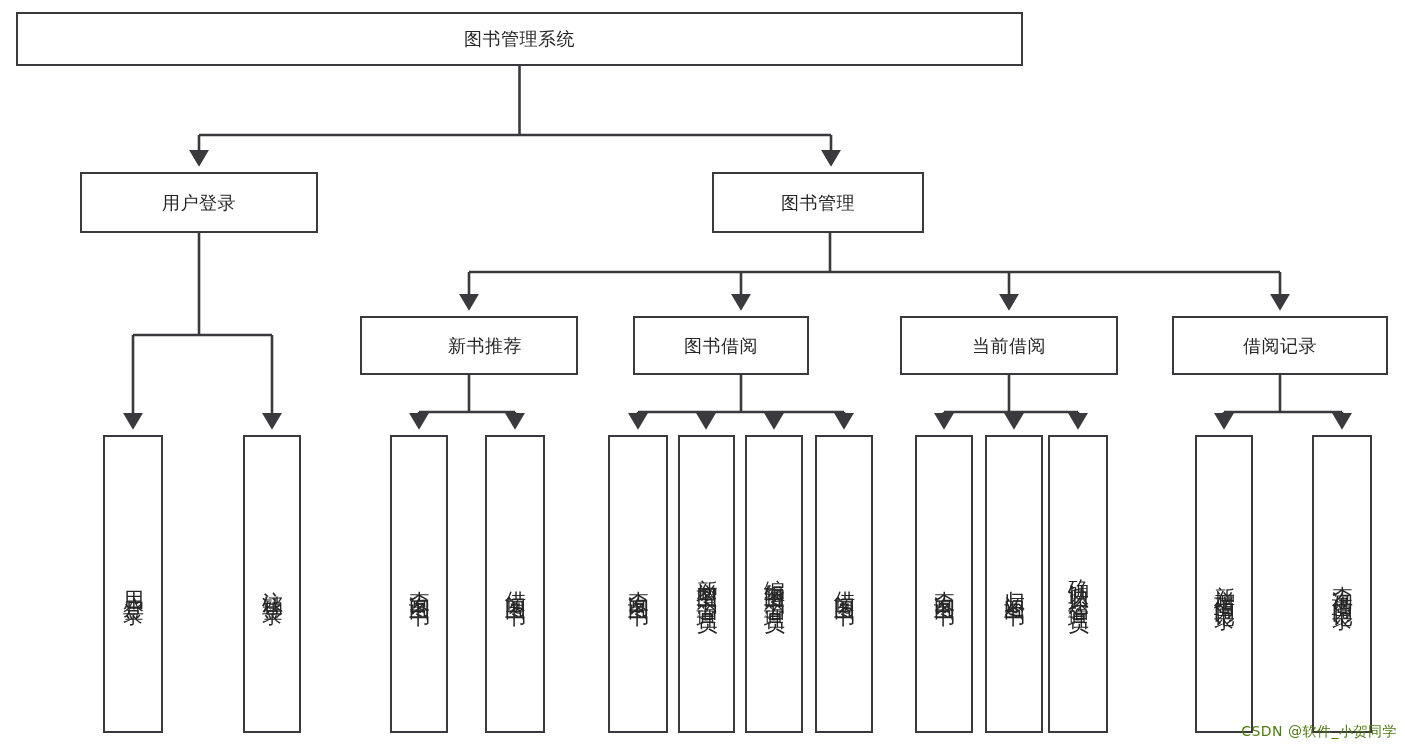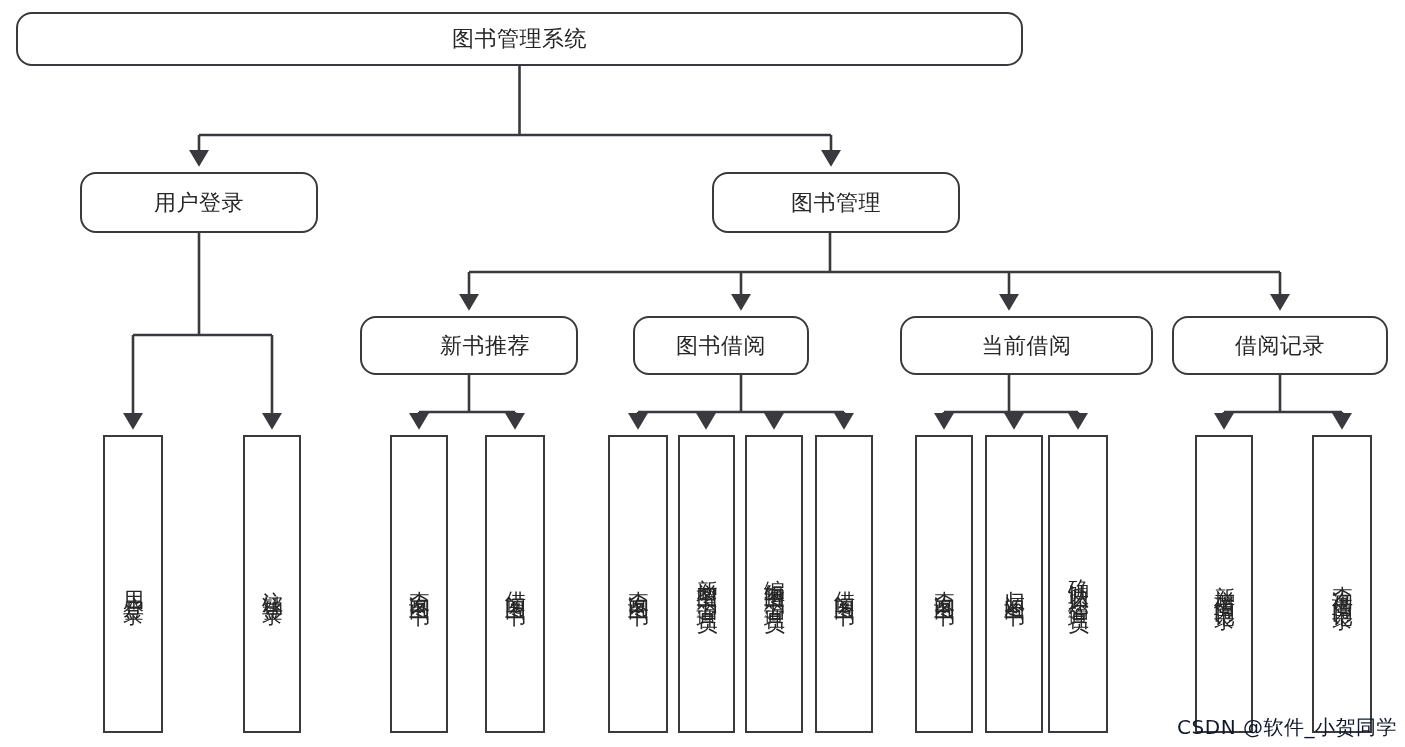--- a/index.html
+++ b/index.html
@@ -28,45 +28,44 @@
     position: absolute;
     box-sizing: border-box;
     background: #ffffff;
     border: 2.2px solid #3a3a3e;
     display: flex;
     align-items: center;
     justify-content: center;
     color: #262626;
   }
   .node.horiz {
-    font-size: 22px;
+    font-size: 18px;
     letter-spacing: 0.5px;
-    border-radius: 16px;
   }
   .node.vert {
     writing-mode: vertical-rl;
     text-orientation: upright;
     font-size: 21px;
     letter-spacing: 5px;
     line-height: 1;
     padding-top: 4px;
     padding-bottom: 4px;
   }
   .node.vert .vtext {
     writing-mode: vertical-rl;
     text-orientation: upright;
     letter-spacing: 5px;
     white-space: nowrap;
   }
   .watermark {
     position: absolute;
     right: 8px;
     bottom: 6px;
-    font-size: 20px;
-    color: #0f172a;
+    font-size: 14px;
+    color: #4d7c0f;
     letter-spacing: 0.5px;
     white-space: nowrap;
     pointer-events: none;
   }
 </style>
 </head>
 <body>
 
 <div id="canvas">
 
@@ -120,31 +119,31 @@
     </g>
   </svg>
 
   <div class="node horiz" style="left:16px; top:12px; width:1007px; height:54px;">
     <span>图书管理系统</span>
   </div>
 
   <div class="node horiz" style="left:80px; top:172px; width:238px; height:61px;">
     <span>用户登录</span>
   </div>
-  <div class="node horiz" style="left:712px; top:172px; width:248px; height:61px;">
+  <div class="node horiz" style="left:712px; top:172px; width:212px; height:61px;">
     <span>图书管理</span>
   </div>
 
   <div class="node horiz" style="left:360px; top:316px; width:218px; height:59px;padding-left:32px;">
     <span>新书推荐</span>
   </div>
   <div class="node horiz" style="left:633px; top:316px; width:176px; height:59px;">
     <span>图书借阅</span>
   </div>
-  <div class="node horiz" style="left:900px; top:316px; width:253px; height:59px;">
+  <div class="node horiz" style="left:900px; top:316px; width:218px; height:59px;">
     <span>当前借阅</span>
   </div>
   <div class="node horiz" style="left:1172px; top:316px; width:216px; height:59px;align-items:center;">
     <span>借阅记录</span>
   </div>
 
   <div class="node vert" style="left:103px; top:435px; width:60px; height:298px;">
     <span class="vtext">用户登录</span>
   </div>
   <div class="node vert" style="left:243px; top:435px; width:58px; height:298px;">

